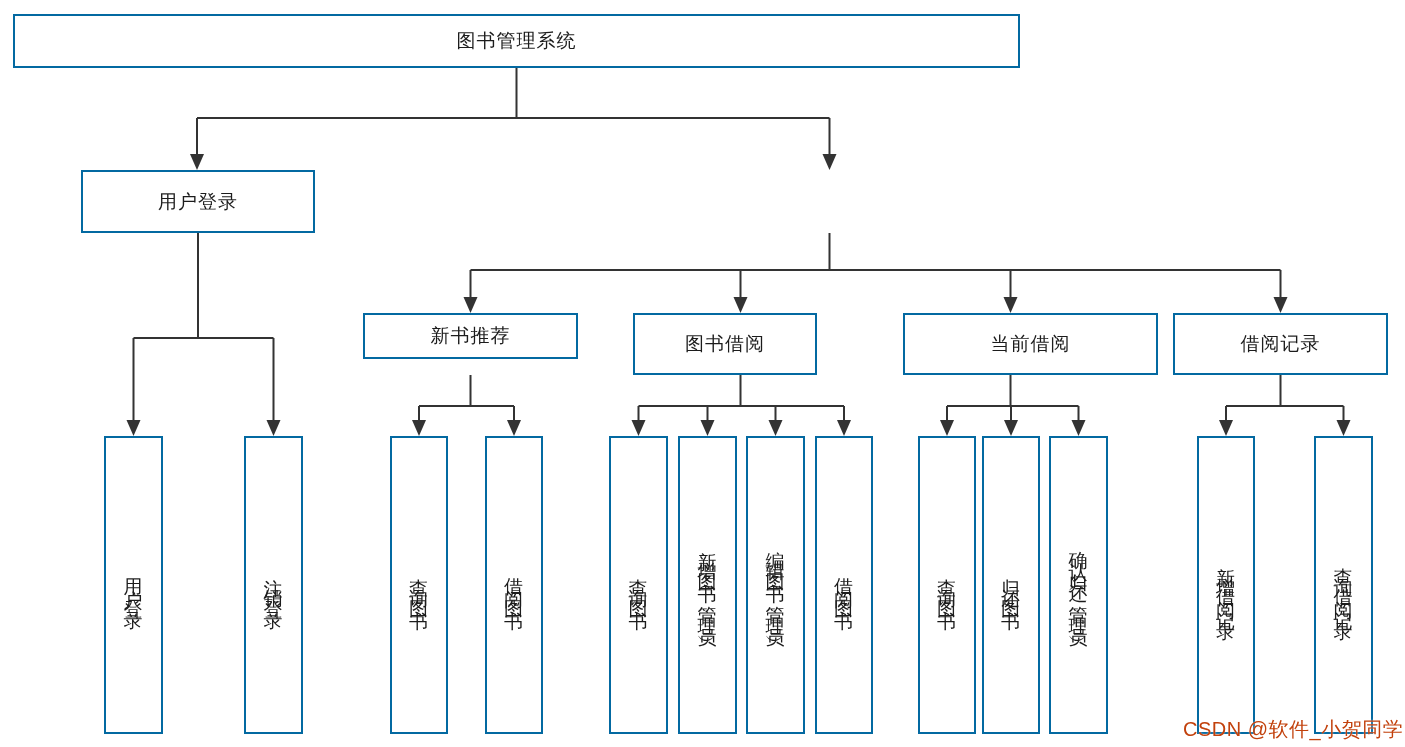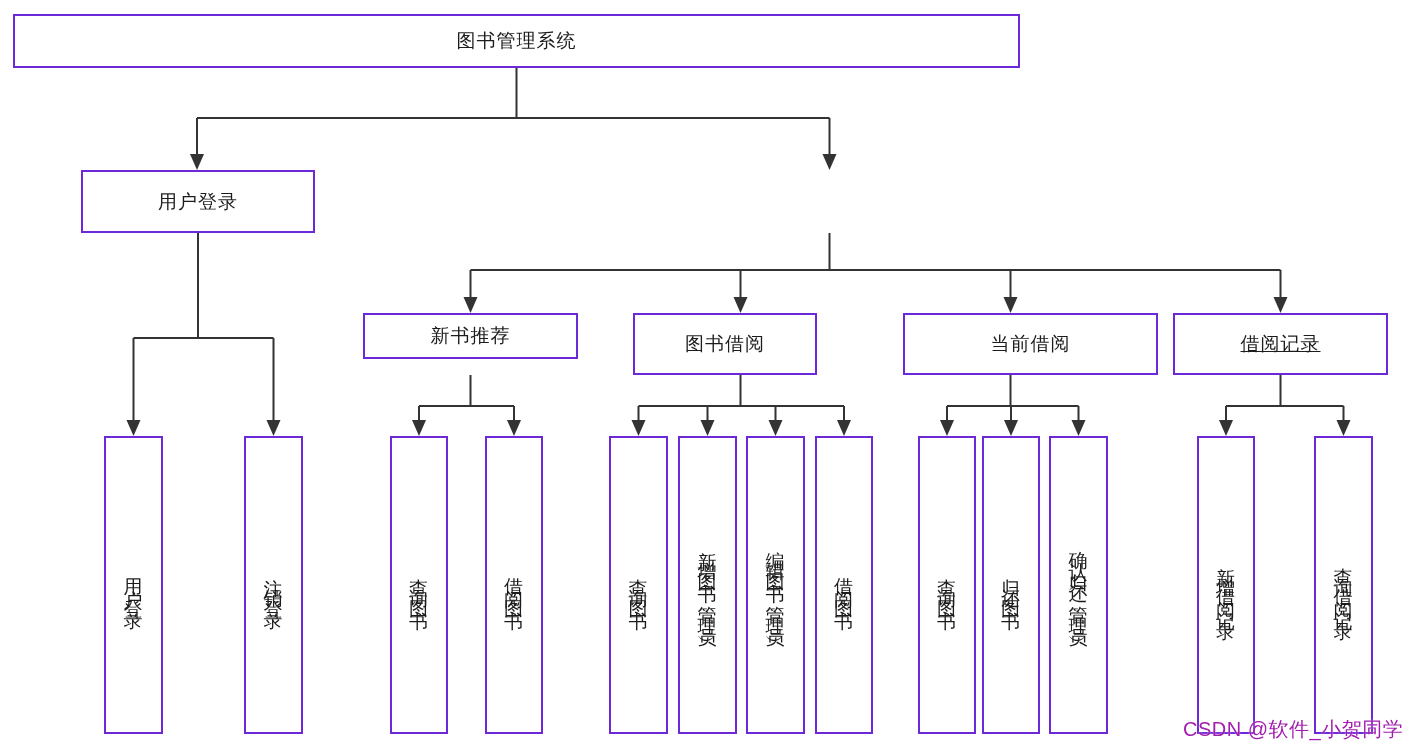--- a/index.html
+++ b/index.html
@@ -2,33 +2,33 @@
 <html><head>
 <meta charset="utf-8">
 <style>
   html,body{margin:0;padding:0;background:#ffffff;}
   .canvas{
     position:relative;width:1405px;height:747px;background:#ffffff;
     font-family:"Liberation Sans",sans-serif;overflow:hidden;
   }
   svg.wires{position:absolute;left:0;top:0;width:1405px;height:747px;}
   .box{
-    position:absolute;background:#ffffff;border:2px solid #6d28d9;
+    position:absolute;background:#ffffff;border:2px solid #0369a1;
     display:flex;align-items:center;justify-content:center;
     color:#1c1c1c;box-sizing:border-box;
   }
   .hlabel{font-size:19px;letter-spacing:1px;white-space:nowrap;}
   .leaf{top:436px;height:298px;}
   .vlabel{
     writing-mode:vertical-lr;text-orientation:mixed;
     font-size:19px;letter-spacing:11px;line-height:1;
   }
   .watermark{
     position:absolute;left:1183px;top:716px;
-    font-size:20px;color:#a21caf;letter-spacing:0.5px;white-space:nowrap;
+    font-size:20px;color:#c2410c;letter-spacing:0.5px;white-space:nowrap;
     text-shadow:0 0 2px rgba(255,255,255,0.7);z-index:5;
   }
 </style>
 </head>
 <body>
 
 <div class="canvas">
 
   <svg class="wires" viewBox="0 0 1405 747" xmlns="http://www.w3.org/2000/svg">
     <g stroke="#333333" stroke-width="2" fill="none">
@@ -80,21 +80,21 @@
 
   <div class="box" style="left:363px;top:313px;width:215px;height:46px;">
     <span class="hlabel">新书推荐</span>
   </div>
   <div class="box" style="left:633px;top:313px;width:184px;height:62px;">
     <span class="hlabel">图书借阅</span>
   </div>
   <div class="box" style="left:903px;top:313px;width:255px;height:62px;">
     <span class="hlabel">当前借阅</span>
   </div>
-  <div class="box" style="left:1173px;top:313px;width:215px;height:62px;text-decoration:underline;">
+  <div class="box" style="left:1173px;top:313px;width:215px;height:62px;">
     <span class="hlabel">借阅记录</span>
   </div>
 
   <div class="box leaf" style="left:104px;width:59px;">
     <span class="vlabel">用户登录</span>
   </div>
   <div class="box leaf" style="left:244px;width:59px;">
     <span class="vlabel">注销登录</span>
   </div>
 

